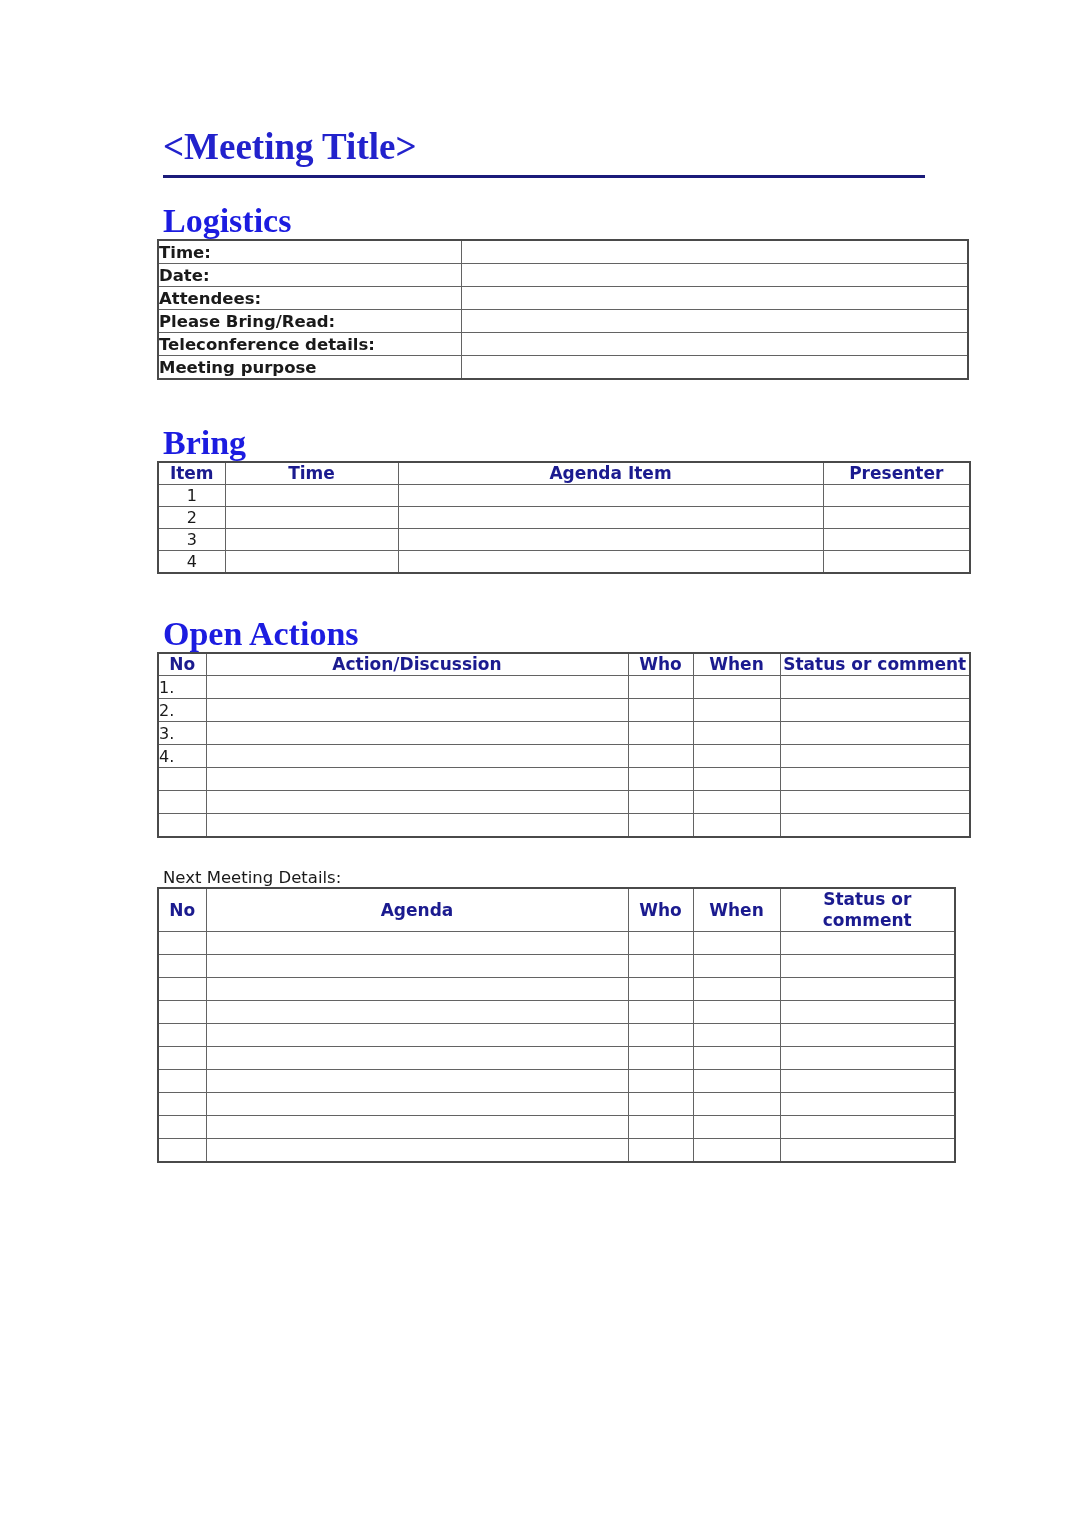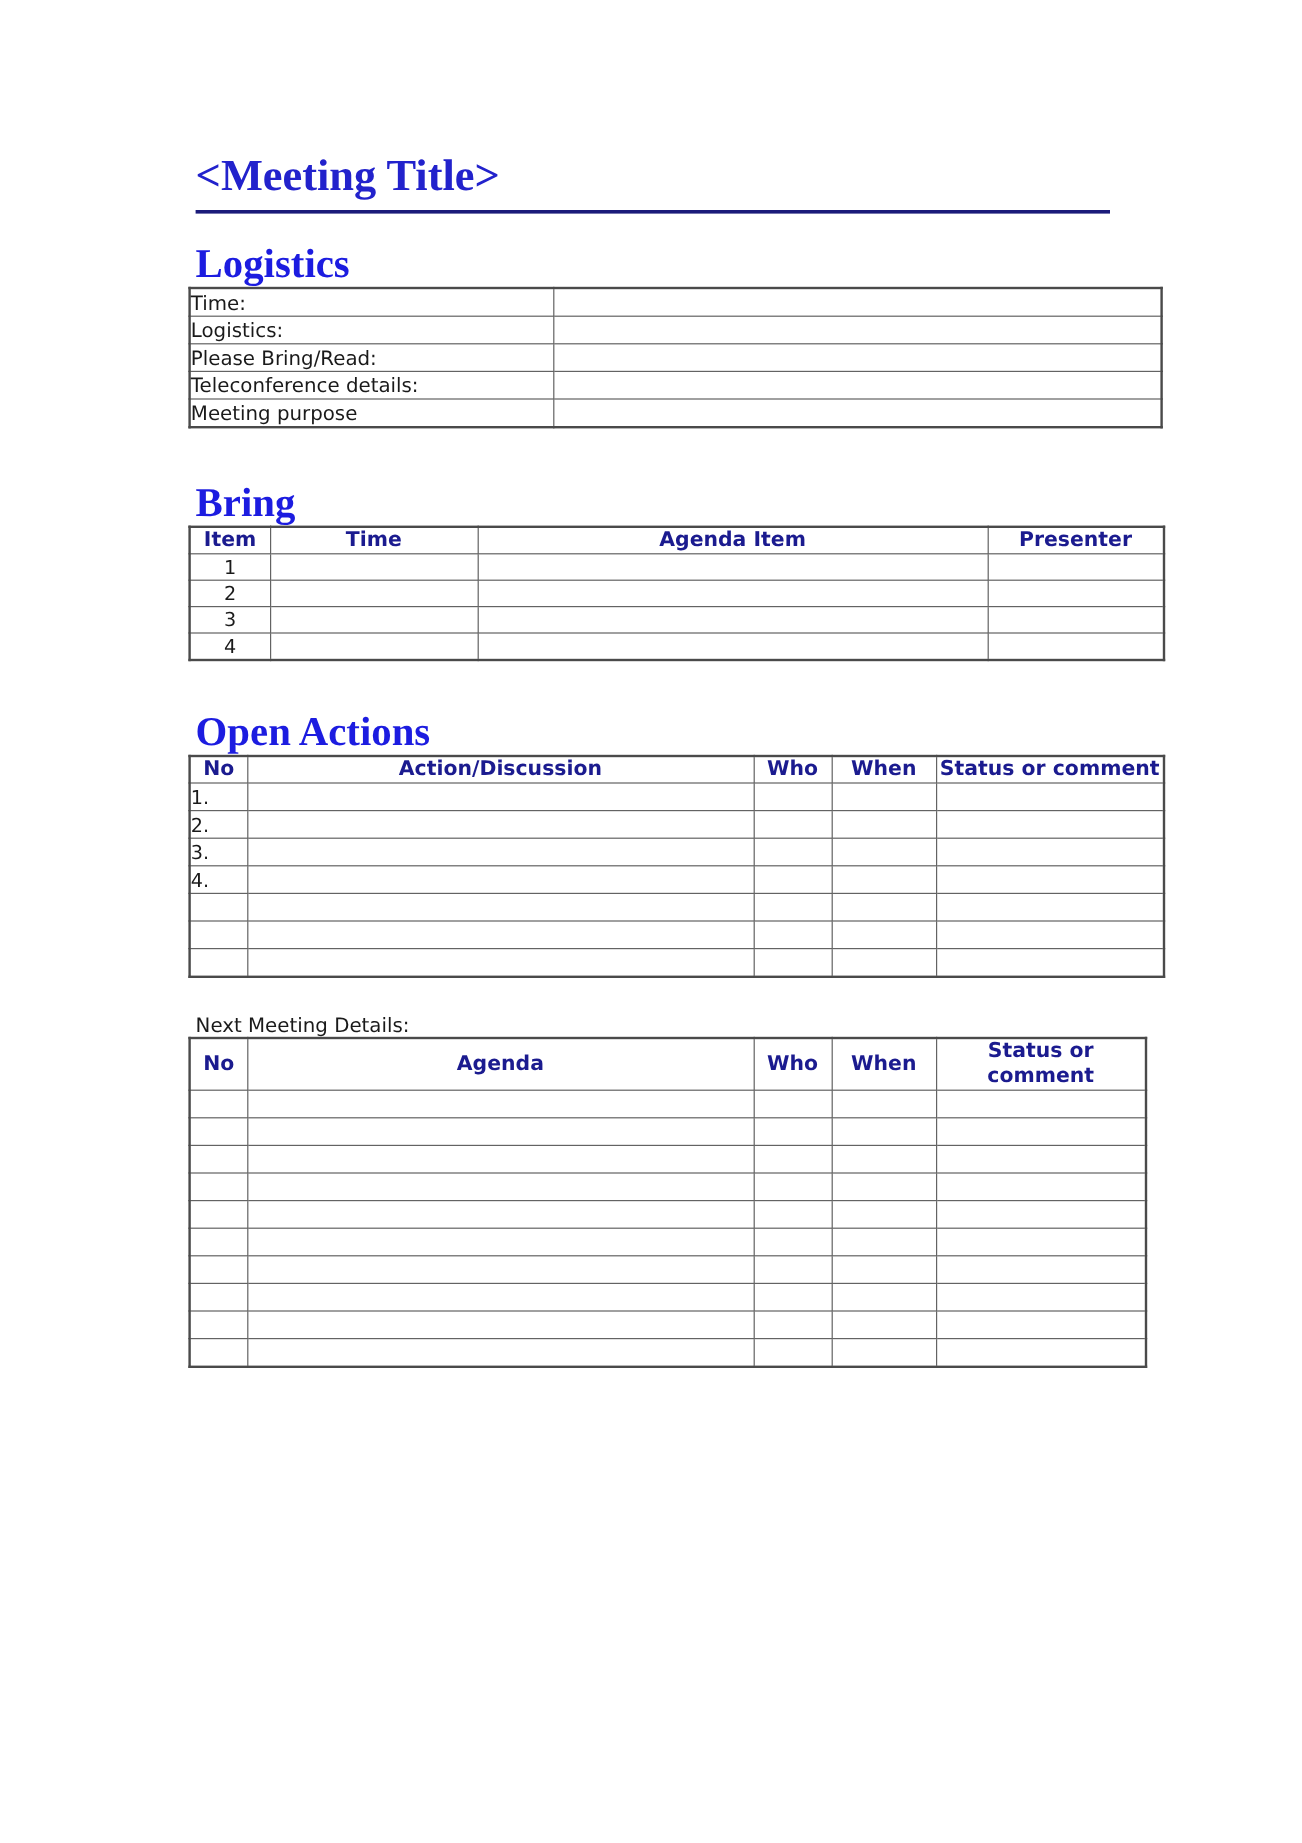--- a/index.html
+++ b/index.html
@@ -113,21 +113,21 @@
     background: #e6e6e6;
     font-family: "DejaVu Sans", sans-serif;
     font-size: 16px;
     color: #1a1a1a;
     text-align: left;
     padding: 1px 0 1px 6px;
   }
 
   
   table.logistics { width: 810px; }
-  table.logistics td { height: 22px; }
+  table.logistics td { height: 22px; font-weight: bold; }
 
   
   table.agenda { width: 812px; }
   table.agenda td.body-row { height: 21px; }
 
   
   table.open-actions { width: 812px; }
   table.open-actions td.body-row { height: 22px; }
 
   
@@ -158,21 +158,25 @@
       <colgroup>
         <col style="width:303px">
         <col style="width:507px">
       </colgroup>
       <tbody>
         <tr>
           <td class="cell-label">Time:</td>
           <td class="cell-blank"></td>
         </tr>
         <tr>
-          <td class="cell-label">Logistics:</td>
+          <td class="cell-label">Date:</td>
+          <td class="cell-blank"></td>
+        </tr>
+        <tr>
+          <td class="cell-label">Attendees:</td>
           <td class="cell-blank"></td>
         </tr>
         <tr>
           <td class="cell-label">Please Bring/Read:</td>
           <td class="cell-blank"></td>
         </tr>
         <tr>
           <td class="cell-label">Teleconference details:</td>
           <td class="cell-blank"></td>
         </tr>

